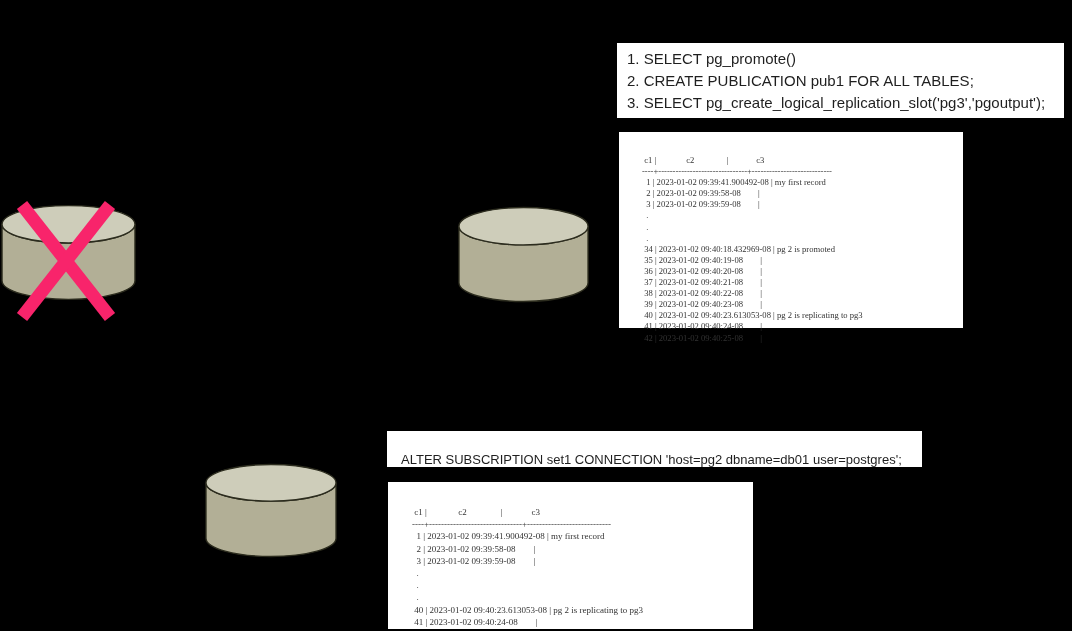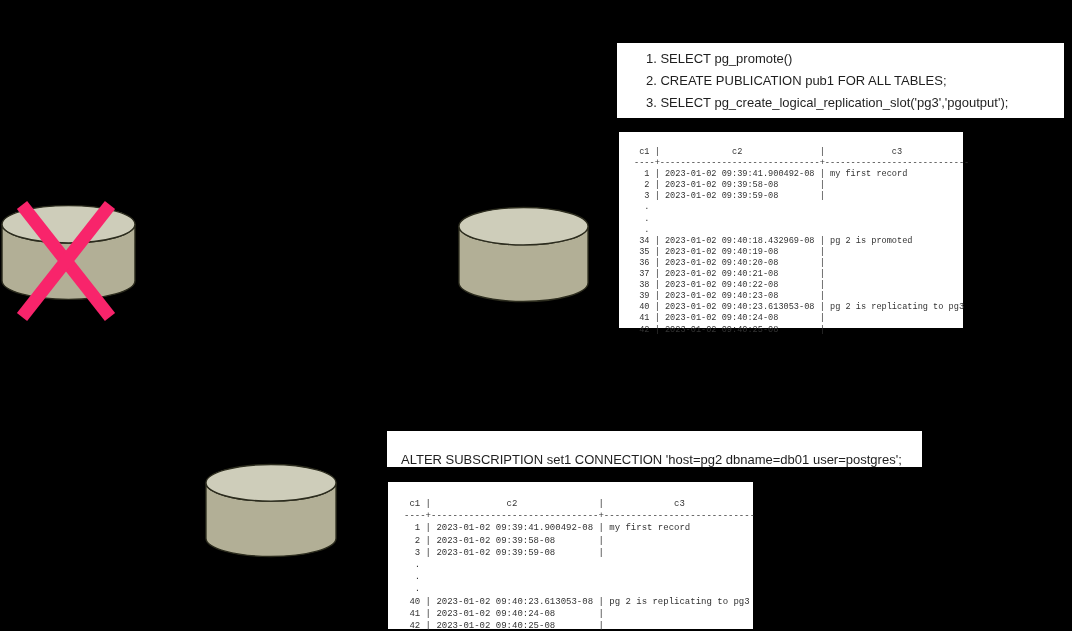--- a/index.html
+++ b/index.html
@@ -5,23 +5,23 @@
   html,body{margin:0;padding:0;background:#000;}
   .stage{position:relative;width:1072px;height:631px;background:var(--background,#000);overflow:hidden;
          font-family:"Liberation Sans",sans-serif;}
   .node{position:absolute;}
   .xmark{position:absolute;left:15px;top:-5px;}
   .cyl-side{fill:var(--cylinder-side);stroke:var(--cylinder-outline);stroke-width:1.4;}
   .cyl-top{fill:var(--cylinder-top);stroke:var(--cylinder-outline);stroke-width:1.4;}
   .xline{stroke:var(--x-mark);stroke-width:13;}
   .panel{position:absolute;background:var(--panel-bg,#fff);color:var(--panel-text,#1f1f1f);box-sizing:border-box;}
   .sans-lines{font-family:"Liberation Sans",sans-serif;white-space:pre;color:var(--panel-text,#1f1f1f);}
-  pre.mono{margin:8px;font-family:Liberation Mono, monospace;white-space:pre;color:var(--table-text,#333);}
+  pre.mono{margin:16px;font-family:Liberation Serif, serif;white-space:pre;color:var(--table-text,#333);}
   .sql-panel{left:617px;top:43px;width:447px;height:75px;display:flex;align-items:center;}
-  .sql-panel .sans-lines{padding-left:29px;font-size:13px;line-height:22px;}
+  .sql-panel .sans-lines{padding-left:10px;font-size:15px;line-height:22px;}
   .top-table{left:619px;top:132px;width:344px;height:196px;}
   .top-table pre.mono{font-size:8.6px;line-height:11.1px;padding:7px 0 0 7px;}
   .alter-panel{left:387px;top:431px;width:535px;height:36px;display:flex;align-items:flex-end;}
   .alter-panel .sans-lines{padding-left:14px;font-size:13px;}
   .bottom-table{left:388px;top:482px;width:365px;height:147px;}
   .bottom-table pre.mono{font-size:9px;line-height:12.2px;padding:8px 0 0 8px;}
 </style>
 </head>
 <body>
 

